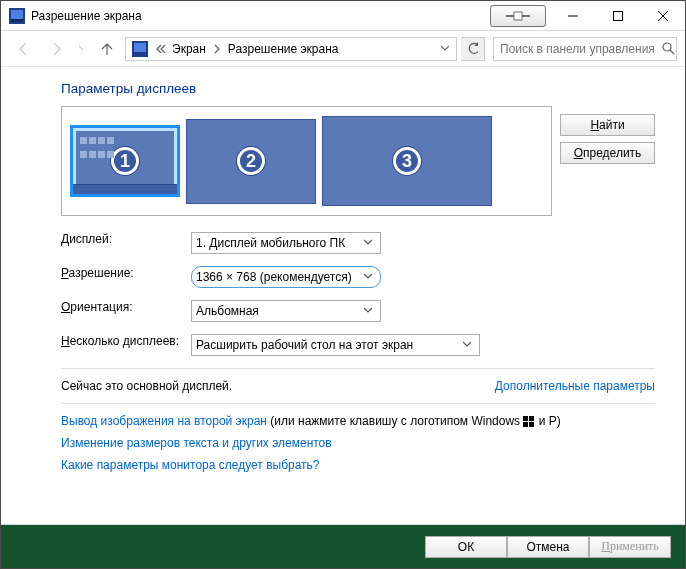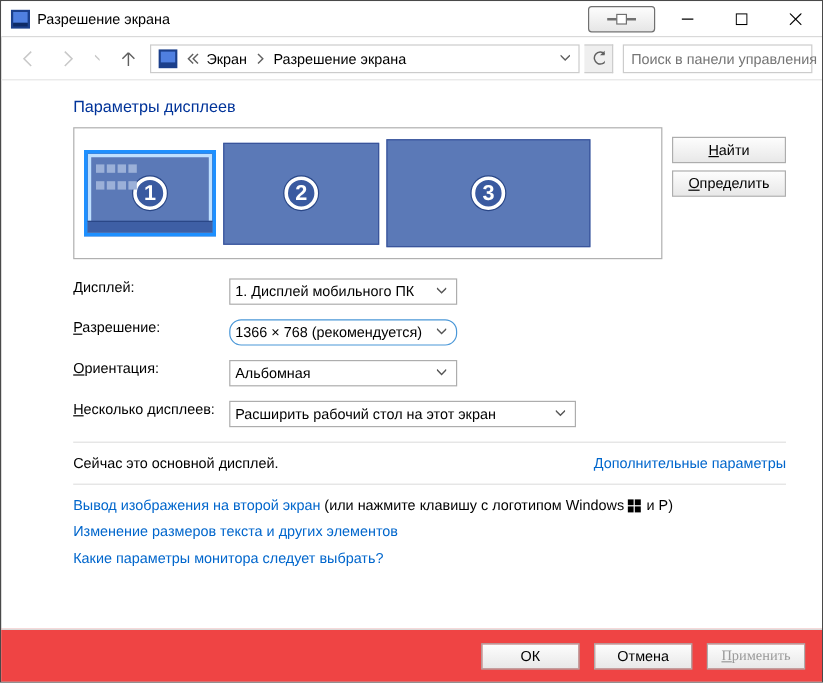--- a/index.html
+++ b/index.html
@@ -15,21 +15,21 @@
   
   .navbar { height: 36px; display:flex; align-items:center; padding: 0 8px; gap:4px; border-bottom:1px solid #e5e5e5; }
   .navbtn { width:28px; height:28px; border:none; background:transparent; display:flex; align-items:center; justify-content:center; color:#606060; border-radius:2px; }
   .navbtn.disabled { color:#c8c8c8; }
   .addrbox { flex:1; height:24px; border:1px solid #cccccc; display:flex; align-items:center; padding: 0 2px; gap:2px; }
   .addr-icon { width:16px; height:16px; margin: 0 4px; display:inline-flex; }
   .crumb { padding: 0 2px; height:100%; display:flex; align-items:center; }
   .crumb-sep { width:14px; height:100%; display:flex; align-items:center; justify-content:center; color:#606060; }
   .addr-dd { width:18px; height:100%; display:flex; align-items:center; justify-content:center; color:#606060; margin-left:auto; }
   .refresh { width:24px; height:24px; border:1px solid #cccccc; border-left:none; display:flex; align-items:center; justify-content:center; color:#606060; }
-  .searchbox { width:158px; height:24px; border:1px solid #cccccc; margin-left:4px; display:flex; align-items:center; }
+  .searchbox { width:184px; height:24px; border:1px solid #cccccc; margin-left:4px; display:flex; align-items:center; }
   .searchbox input { border:none; outline:none; flex:1; height:100%; padding:0 6px; font-size:12px; color:#777; background:transparent; }
   .searchbox .sicon { width:24px; height:100%; display:flex; align-items:center; justify-content:center; color:#606060; }
   
   .content { flex:1; padding: 14px 30px 0 60px; overflow:auto; }
   .heading { color:#003399; font-size:13.5px; margin-bottom:10px; }
   .monitors-row { display:flex; gap:8px; }
   .monitors { flex:1; height:110px; border:1px solid #b0b0b0; background:#fff; display:flex; align-items:center; gap:6px; padding:8px; }
   .mon { position:relative; background:#5b79b7; border:1px solid #39549b; display:flex; align-items:center; justify-content:center; }
   .mon.primary { border:3px solid #1e90ff; box-shadow: inset 0 0 0 3px #bfe0ff; }
   .mon .num-badge { width:28px; height:28px; border-radius:50%; background:#3a5aa0; border:3px solid #fff; color:#fff; display:flex; align-items:center; justify-content:center; font-size:18px; font-weight:600; box-shadow:0 0 0 1px #2a4787; }
@@ -43,21 +43,21 @@
   .row label { width:130px; }
   .select { height:22px; border:1px solid #adadad; background:#fff; display:flex; align-items:center; padding:0 4px; min-width:0; }
   .select .val { flex:1; white-space:nowrap; overflow:hidden; text-overflow:ellipsis; }
   .select .dd { width:16px; display:flex; align-items:center; justify-content:center; color:#555; }
   .select.blue-border { border-color:#4b98d8;border-radius:10px; }
   .sep { height:1px; background:#e0e0e0; margin:4px 0 10px; }
   .status-row { display:flex; align-items:center; margin-bottom:10px; }
   .status-row .grow { flex:1; }
   .link { color:#0066cc; cursor:pointer; }
   .text-line { margin-bottom:8px; }
-  .footer { height:44px; background:#ef4444; border-top:1px solid #d9d9d9; display:flex; align-items:center; justify-content:flex-end; gap:12px; padding:0 14px; }
+  .footer { height:44px; background:#14532d; border-top:1px solid #d9d9d9; display:flex; align-items:center; justify-content:flex-end; gap:0; padding:0 14px; }
   .footer .btn { width:82px; }
   .footer .btn.disabled { color:#9a9a9a;font-family:Liberation Serif, serif; }
   .under { text-decoration: underline; }
   .winlogo { display:inline-flex; vertical-align:middle; }
 </style>
 </head>
 <body>
 
 <div class="window">
 

